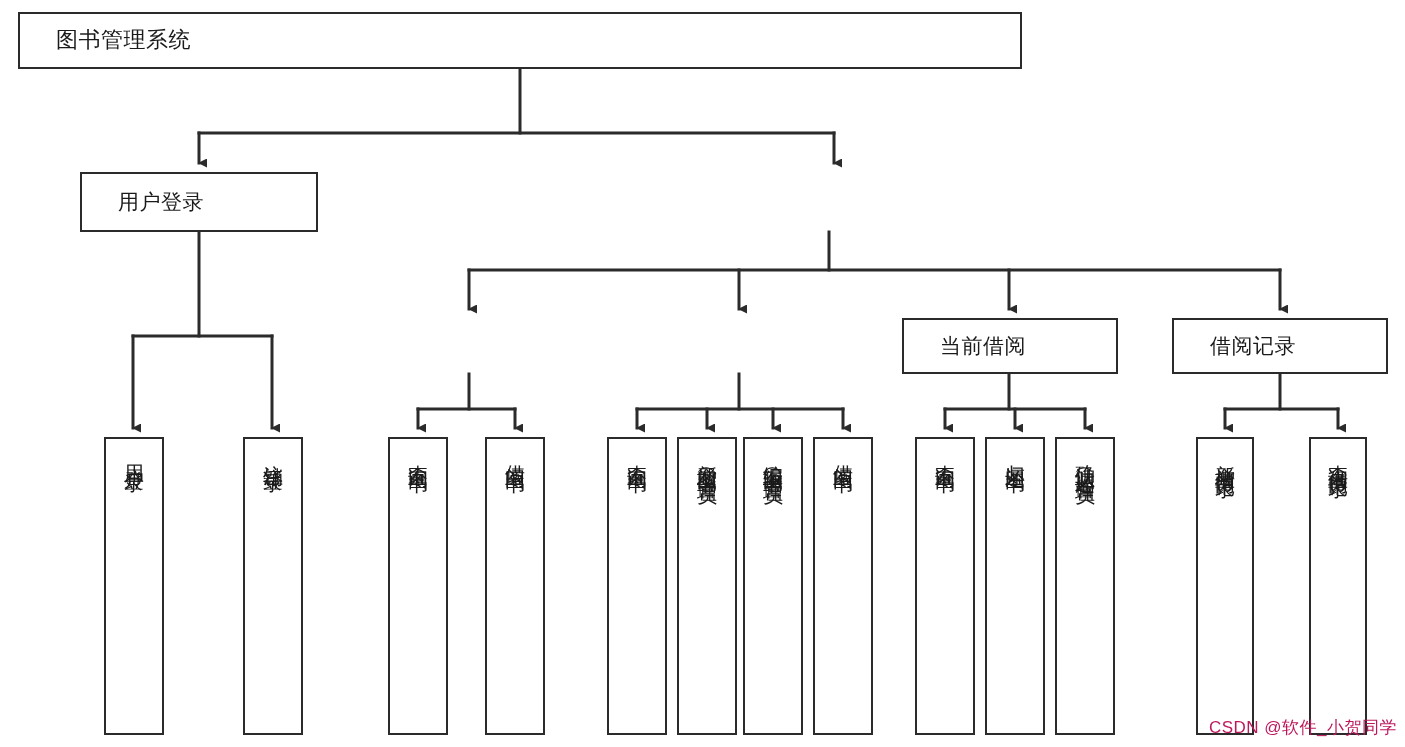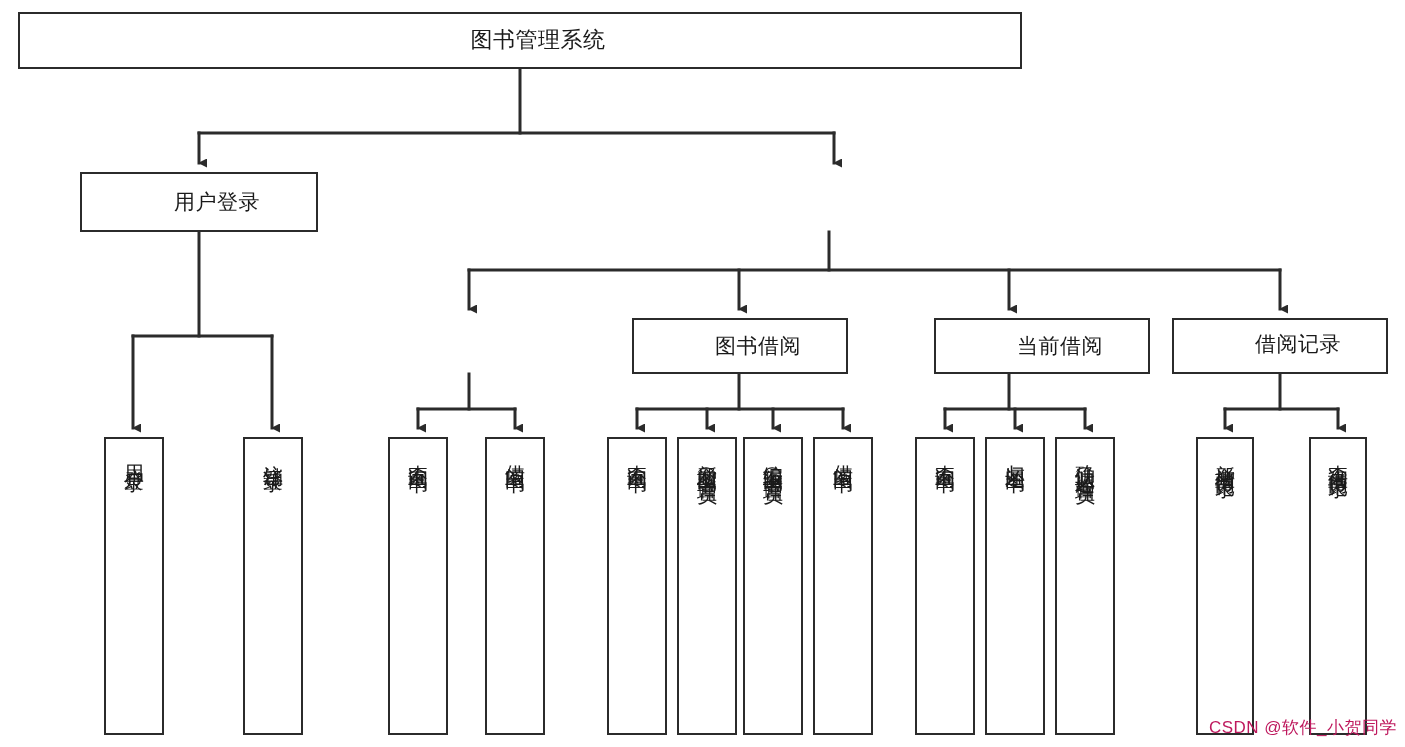--- a/index.html
+++ b/index.html
@@ -26,21 +26,21 @@
     height: 747px;
     pointer-events: none;
   }
   .node {
     position: absolute;
     box-sizing: border-box;
     background: #ffffff;
     border: 2px solid #2b2b2b;
     display: flex;
     align-items: center;
-    justify-content: center;
+    justify-content: flex-start;
     color: #1a1a1a;
     text-align: center;
     z-index: 2;
     padding-left: 36px;
   }
   .node.h {
     font-size: 21px;
     line-height: 1.1;
     letter-spacing: 0.5px;
   }
@@ -130,27 +130,24 @@
   </svg>
 
   <div class="node h root" style="left:18px; top:12px; width:1004px; height:57px;">
     <span>图书管理系统</span>
   </div>
 
   <div class="node h" style="left:80px; top:172px; width:238px; height:60px;">
     <span>用户登录</span>
   </div>
 
-  <div class="node h" style="left:632px; top:318px; width:216px; height:56px;">
-    <span>图书借阅</span>
-  </div>
-  <div class="node h" style="left:902px; top:318px; width:216px; height:56px;margin-left:32px;">
+  <div class="node h" style="left:902px; top:318px; width:216px; height:56px;">
     <span>当前借阅</span>
   </div>
-  <div class="node h" style="left:1172px; top:318px; width:216px; height:56px;font-family:Liberation Mono, monospace;">
+  <div class="node h" style="left:1172px; top:318px; width:216px; height:56px;">
     <span>借阅记录</span>
   </div>
 
   <div class="node leaf" style="left:104px; top:437px; width:60px; height:298px;">
     <span class="vtext">用户登录</span>
   </div>
   <div class="node leaf" style="left:243px; top:437px; width:60px; height:298px;">
     <span class="vtext">注销登录</span>
   </div>
   <div class="node leaf" style="left:388px; top:437px; width:60px; height:298px;">

